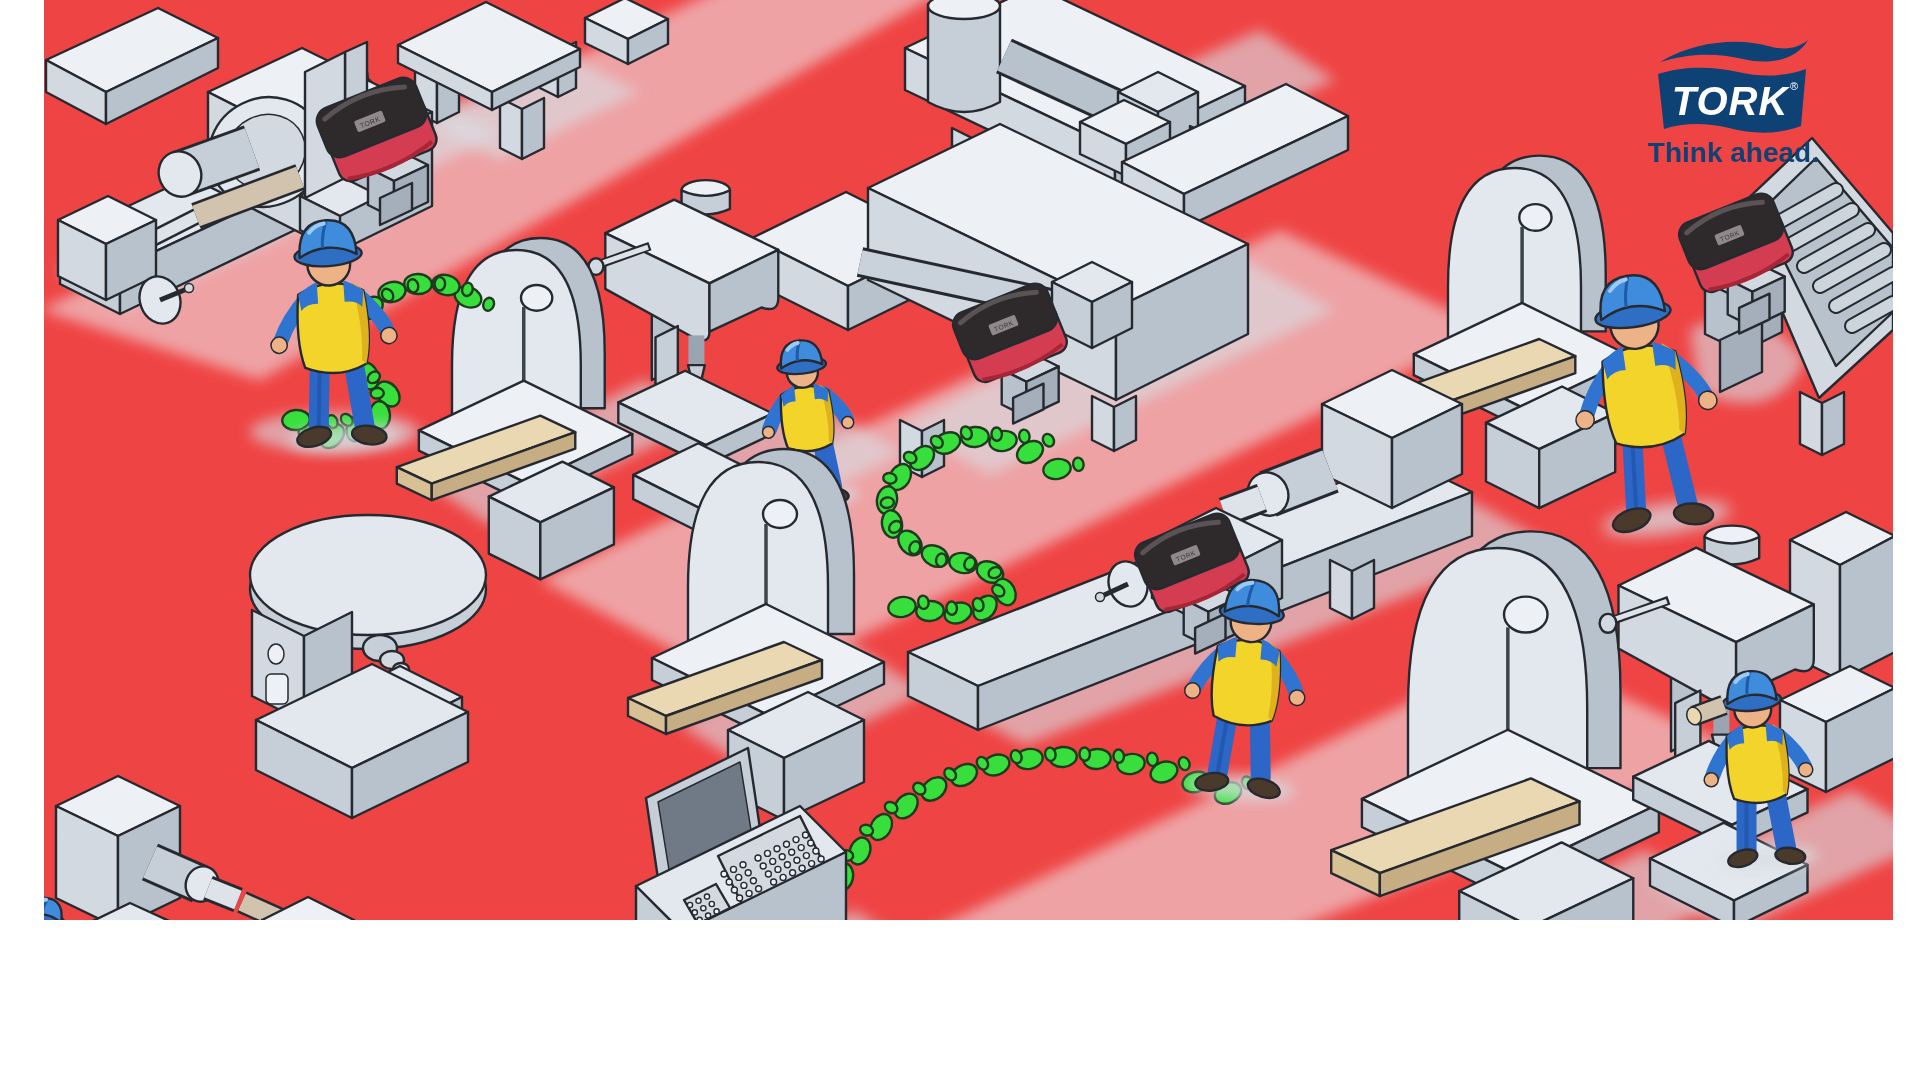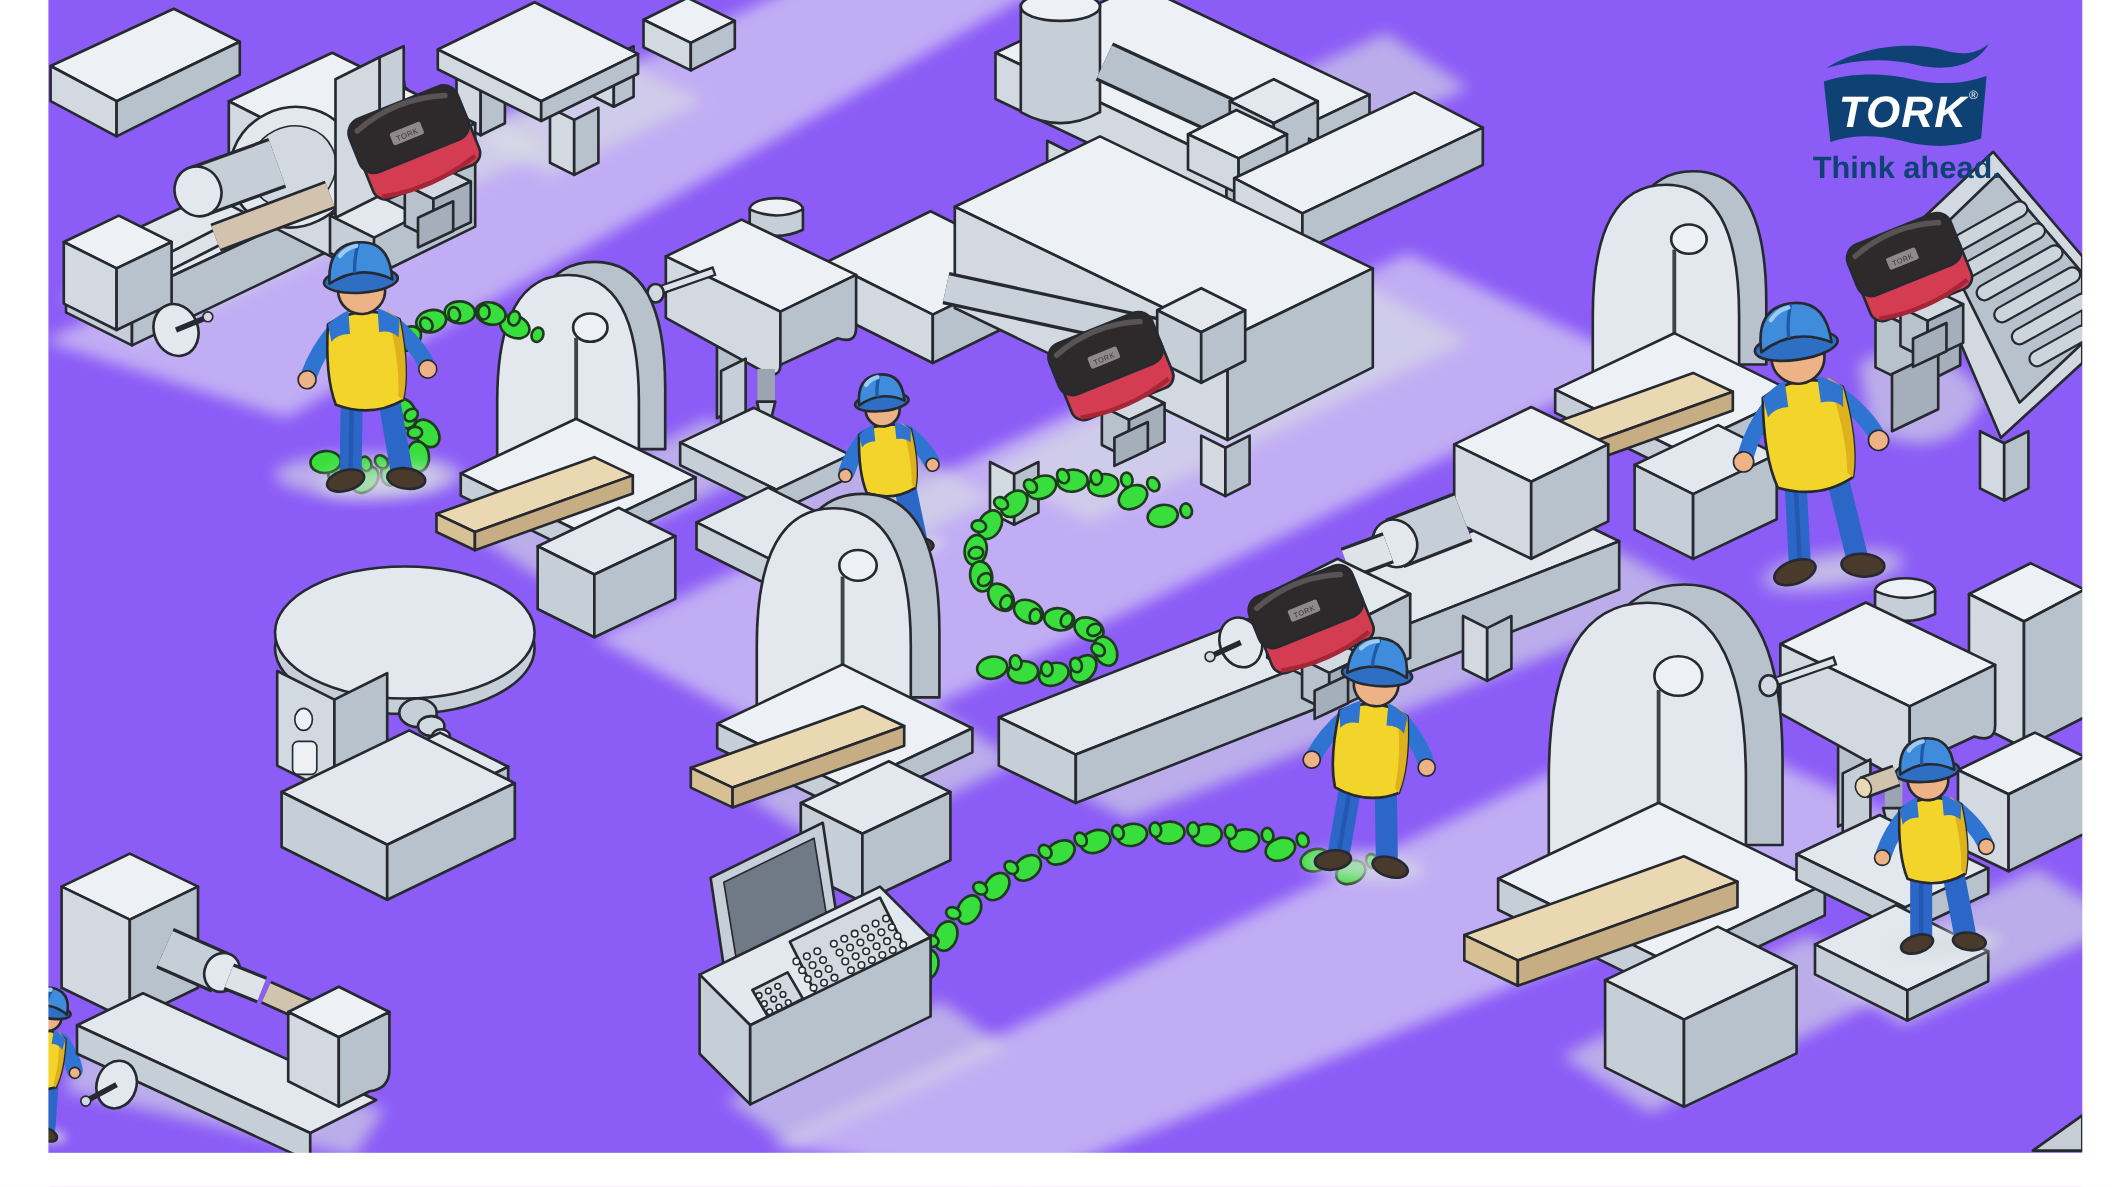--- a/index.html
+++ b/index.html
@@ -1,16 +1,16 @@
 <!DOCTYPE html>
 <html><head>
 <meta charset="utf-8">
 <style>
   html,body{margin:0;padding:0;background:#fff;}
-  .stage{position:relative;width:1920px;height:1079px;background:#8b5cf6;overflow:hidden;
+  .stage{position:relative;width:1920px;height:920px;background:#ef4444;overflow:hidden;
          font-family:"Liberation Sans", sans-serif;text-align:right;}
   svg *{vector-effect:non-scaling-stroke;}
   .s{stroke:#262a30;stroke-width:2.4;stroke-linejoin:round;stroke-linecap:round;}
   .s1{stroke:#262a30;stroke-width:1.5;stroke-linejoin:round;stroke-linecap:round;}
   .ns{stroke:none;}
   .ft{fill:#edf1f5}.fe{fill:#e2e8ee}.fl{fill:#d2d9e0}.fg{fill:#c6cfd8}
   .fr{fill:#b8c2cc}.fd{fill:#a4afbb}
   .wt{fill:#e9d8b2}.wf{fill:#d6c094}.wr{fill:#c7ad83}
   .shadow{fill:#d9dee4;opacity:.62;filter:url(#soft)}
   .wash{fill:#eef0f3;opacity:.55;filter:url(#soft)}

